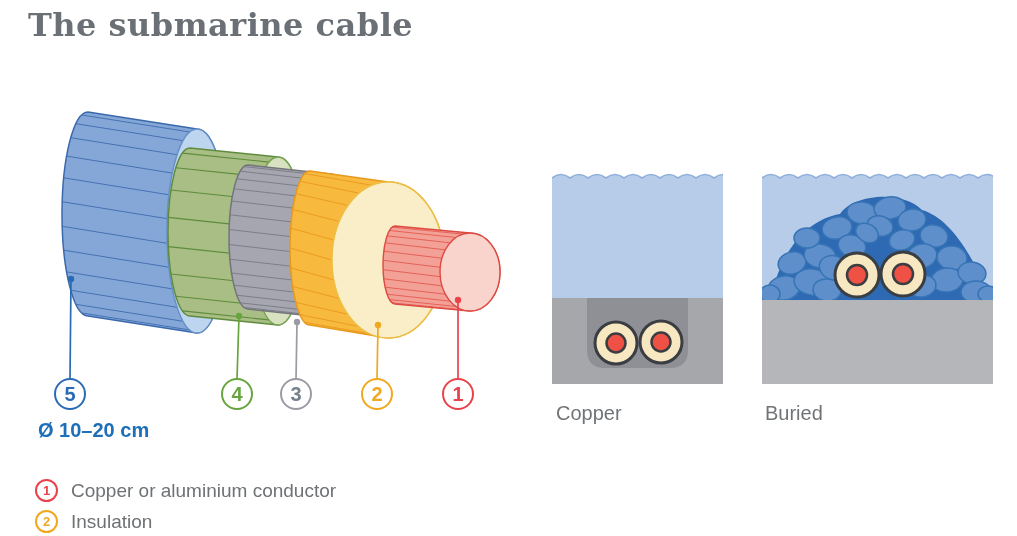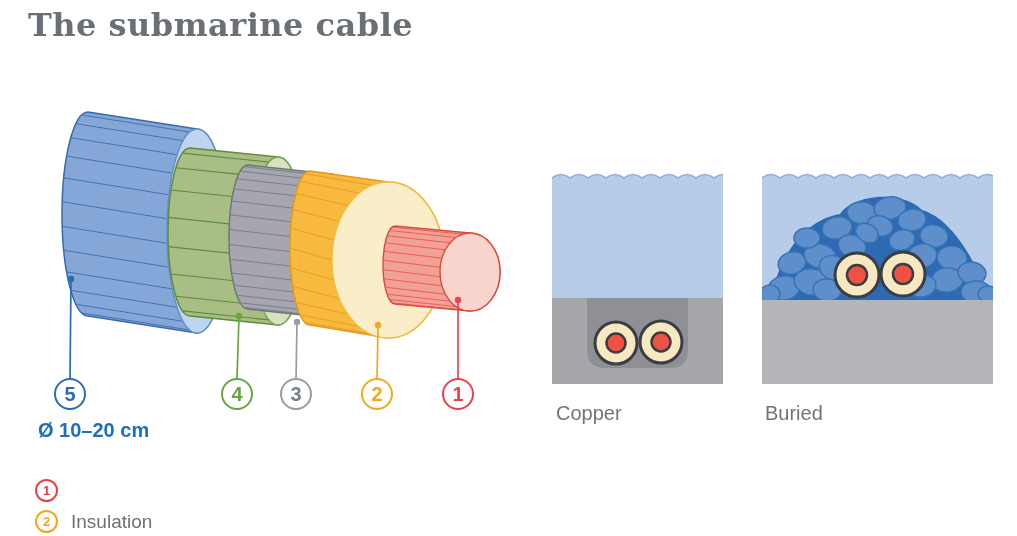--- a/index.html
+++ b/index.html
@@ -283,20 +283,21 @@
       <circle class="cable-core" cx="141" cy="106" r="10"></circle>
     </g>
   </svg>
 
   <div id="buried-label" class="panel-label">Copper</div>
   <div id="covered-label" class="panel-label">Buried</div>
 
   <div id="legend">
     <div class="legend-row">
       <div class="legend-circle red">1</div>
+      <div class="legend-text">Copper or aluminium conductor</div>
     </div>
     <div class="legend-row">
       <div class="legend-circle yellow">2</div>
       <div class="legend-text">Insulation</div>
     </div>
   </div>
 
 </div>
 
 </body></html>

